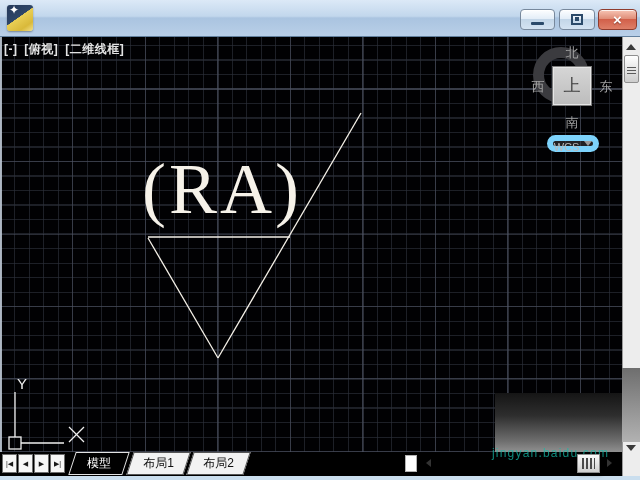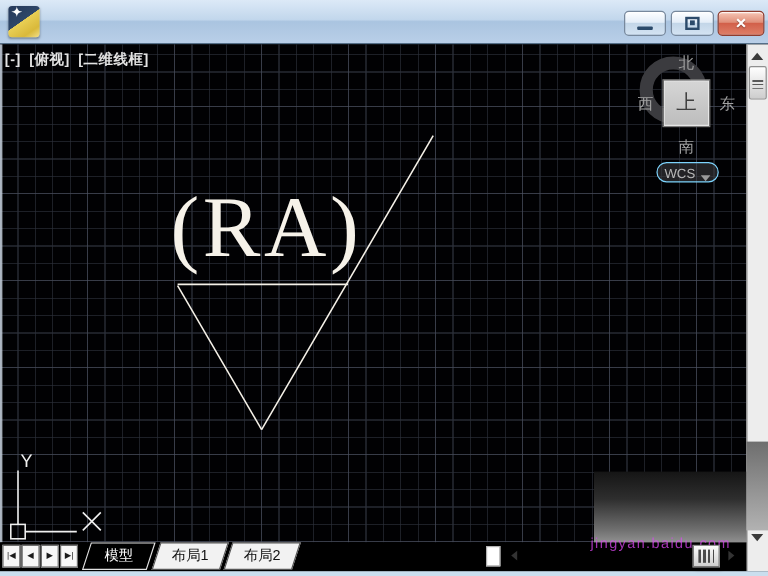--- a/index.html
+++ b/index.html
@@ -53,35 +53,35 @@
     border:11px solid #3b3b3f; border-radius:50%; }
   .vc-face { position:absolute; left:552px; top:66px; width:40px; height:40px;
     background:linear-gradient(180deg,#d6d6d6,#bcbcbc); border:1px solid #7c7c7c;
     box-shadow:inset 0 0 0 1px #e6e6e6; color:#3e3e3e; font-size:17px; text-align:center; line-height:38px; }
   .vc-label { position:absolute; width:20px; text-align:center; color:#a2a2a2; font-size:13px; }
   .vc-n { left:562px; top:44px; }
   .vc-s { left:562px; top:114px; }
   .vc-w { left:528px; top:78px; }
   .vc-e { left:596px; top:78px; }
   .wcs-btn { position:absolute; left:547px; top:135px; width:52px; height:17px; border-radius:9px;
-    border:1px solid #7dd3fc; background:rgba(62,62,66,.55); display:flex; align-items:flex-end;
+    border:6px solid #7dd3fc; background:rgba(62,62,66,.55); display:flex; align-items:flex-start;
     justify-content:center; gap:5px; color:#b9b9b9; font-size:11px; }
   .wcs-caret { width:0; height:0; border-left:4px solid transparent; border-right:4px solid transparent;
     border-top:5px solid #9a9a9a; }
 
   
   .draw-svg { position:absolute; left:0; top:37px; width:622px; height:415px; }
 
   
   .wm-block { position:absolute; left:495px; top:393px; width:127px; height:65px;
     background:linear-gradient(180deg,#151515 0%,#2e2e2e 35%,#707070 75%,#a3a3a3 100%); z-index:5; }
   .wm-block-sb { position:absolute; left:622px; top:368px; width:18px; height:74px;
     background:linear-gradient(180deg,#6e6e6e,#b2b2b2); z-index:6; }
   .wm-text { position:absolute; left:492px; top:446px; width:140px; font-size:12px; letter-spacing:1.2px;
-    color:#d946ef; opacity:.75; z-index:30; }
+    color:#14b8a6; opacity:.75; z-index:30; }
   .wm-badge { position:absolute; left:577px; top:454px; width:23px; height:19px; z-index:31;
     background:linear-gradient(180deg,#fbfbfb,#cfcfcf); border:1px solid #8e8e8e;
     box-shadow:2px 2px 3px rgba(0,0,0,.4); display:flex; align-items:center; justify-content:center; }
   .wm-badge-bars { width:13px; height:11px;
     background:repeating-linear-gradient(90deg,#4a4a4a 0 2px, transparent 2px 4px); }
 
   
   .tab-row { position:absolute; left:0; top:452px; width:622px; height:24px; background:#000; z-index:10; }
   .nav-btn { position:absolute; top:2px; width:15px; height:19px; background:#f7f7f7;
     border:1px solid #6e6e6e; font-size:7px; color:#1a1a1a; text-align:center; line-height:17px; cursor:default; }

